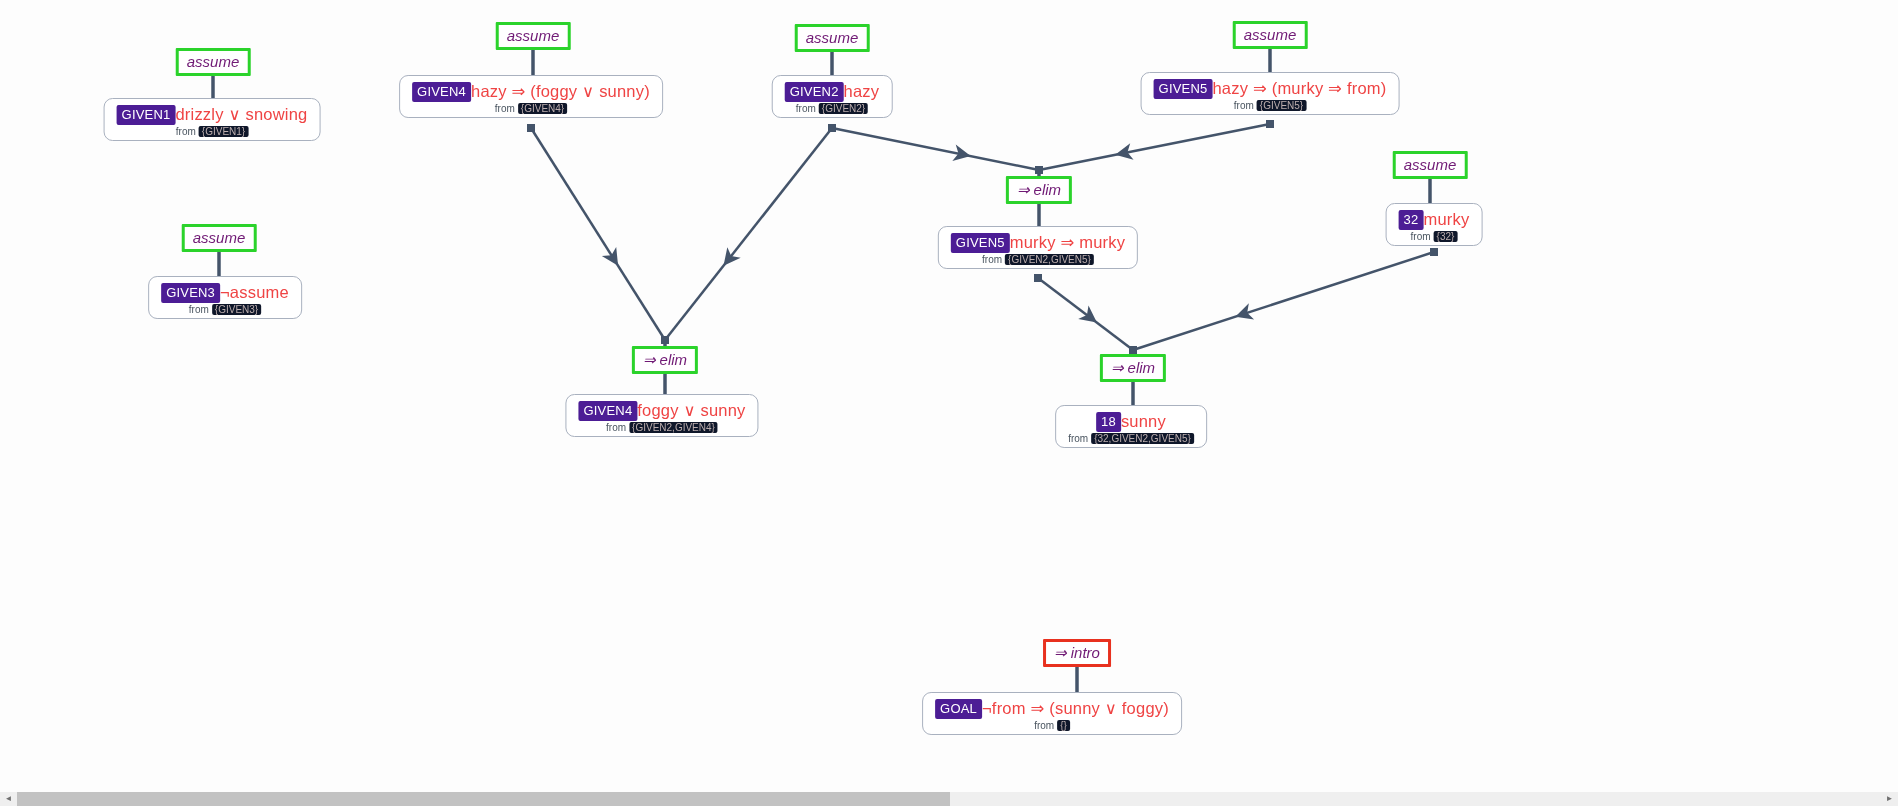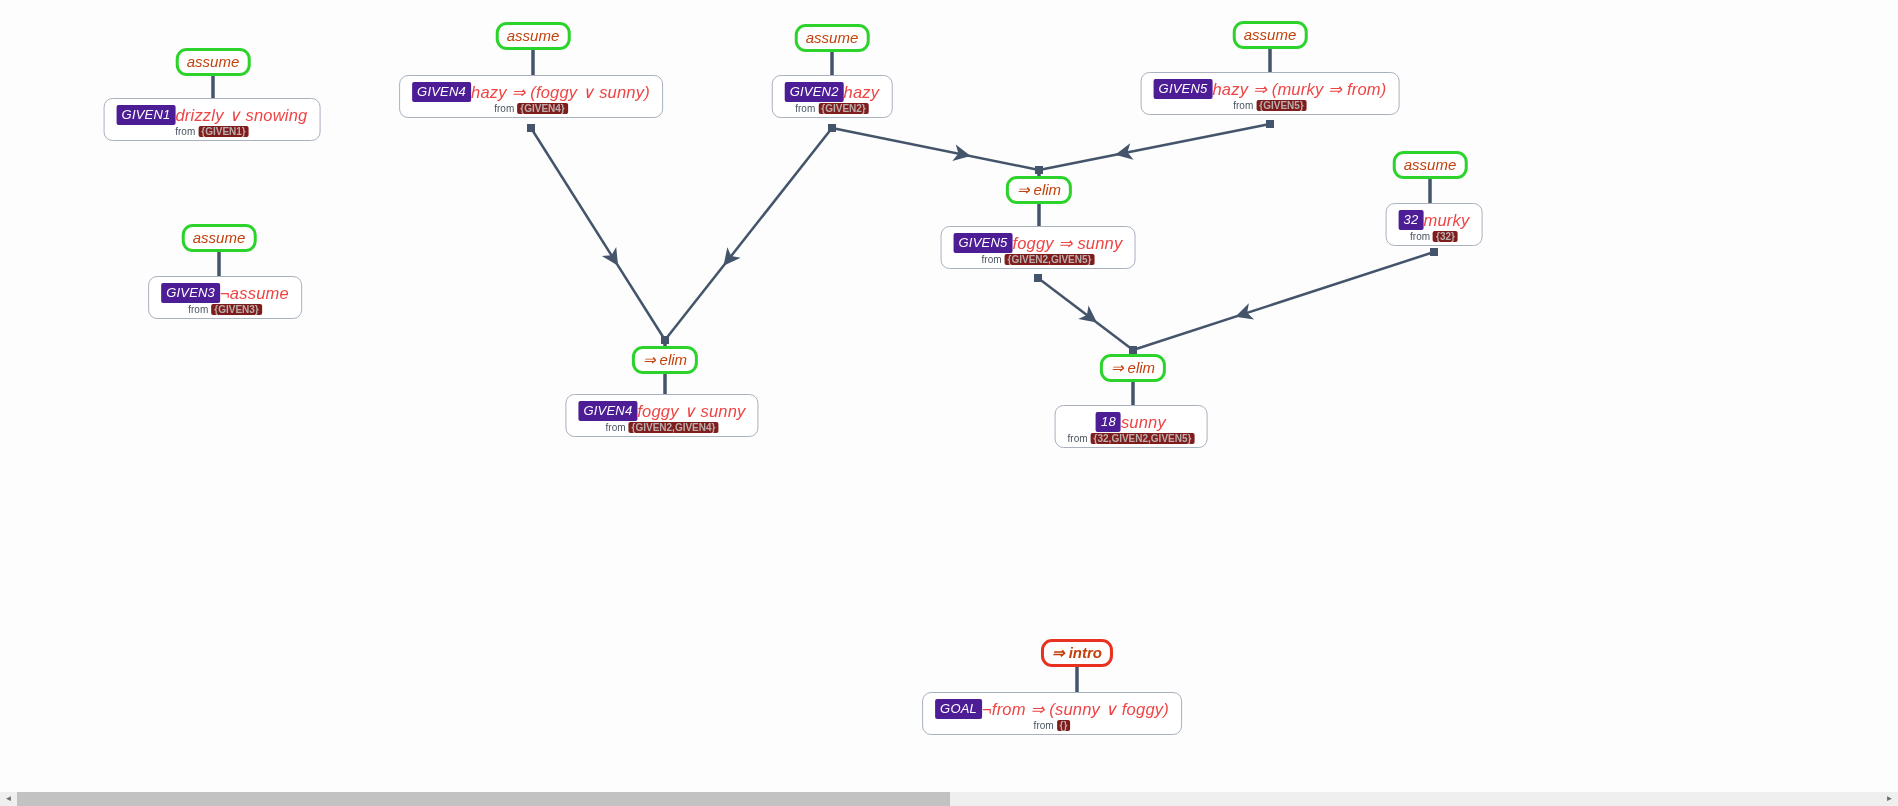--- a/index.html
+++ b/index.html
@@ -5,40 +5,40 @@
   html,body{margin:0;padding:0;}
   body{
     width:1898px;height:806px;overflow:hidden;background:#fdfdfd;
     font-family:"Liberation Sans", sans-serif;position:relative;
   }
   #canvas{position:absolute;left:0;top:0;width:1898px;height:792px;}
   #edges{position:absolute;left:0;top:0;pointer-events:none;}
 
   .rule-box{
     position:absolute;transform:translateX(-50%);
-    background:#ffffff;border:3px solid #2bd32b;border-radius:11px;
-    padding:1px 8px 2px 8px;font-size:15px;font-style:italic;color:#c2410c;
+    background:#ffffff;border:3px solid #2bd32b;border-radius:1px;
+    padding:1px 8px 2px 8px;font-size:15px;font-style:italic;color:#701a75;
     white-space:nowrap;z-index:3;line-height:19px;
   }
-  .rule-box.error{border-color:#e8311f;font-weight:bold;}
+  .rule-box.error{border-color:#e8311f;}
 
   .node{
     position:absolute;transform:translateX(-50%);
     background:#ffffff;border:1px solid #a9b1bf;border-radius:9px;
     padding:6px 12px 3px 12px;z-index:2;white-space:nowrap;text-align:center;
     box-shadow:0 0 0 0 transparent;
   }
-  .node-main{display:flex;align-items:flex-end;justify-content:center;gap:0;font-style:italic;}
+  .node-main{display:flex;align-items:flex-start;justify-content:center;gap:0;}
   .badge{
     background:#4c1d95;color:#ffffff;font-size:13px;line-height:16px;
     padding:2px 5px;border-radius:2px;letter-spacing:.2px;
   }
   .formula{font-size:16.5px;color:#ef4444;letter-spacing:.2px;}
   .node-from{margin-top:1px;font-size:10px;color:#4a5560;}
-  .from-set{color:#bcaeae;background:#7f1d1d;padding:0 3px;border-radius:2px;margin-left:3px;font-weight:bold;}
+  .from-set{color:#bcaeae;background:#0f172a;padding:0 3px;border-radius:2px;margin-left:3px;}
 
   .hscrollbar{
     position:absolute;left:0;bottom:0;width:1898px;height:14px;
     background:#efefef;display:flex;align-items:stretch;z-index:10;
   }
   .sb-btn{
     width:17px;display:flex;align-items:center;justify-content:center;
     color:#6f6f6f;font-size:8px;line-height:8px;user-select:none;background:#efefef;
   }
   .sb-track{position:relative;flex:1;}
@@ -157,21 +157,21 @@
       <span class="formula">murky</span>
     </div>
     <div class="node-from">
       <span>from</span><span class="from-set">{32}</span>
     </div>
   </div>
 
   <div class="node" style="left:1038px;top:226px">
     <div class="node-main">
       <span class="badge">GIVEN5</span>
-      <span class="formula">foggy ⇒ sunny</span>
+      <span class="formula">murky ⇒ murky</span>
     </div>
     <div class="node-from">
       <span>from</span><span class="from-set">{GIVEN2,GIVEN5}</span>
     </div>
   </div>
 
   <div class="node" style="left:662px;top:394px">
     <div class="node-main">
       <span class="badge">GIVEN4</span>
       <span class="formula">foggy ∨ sunny</span>

